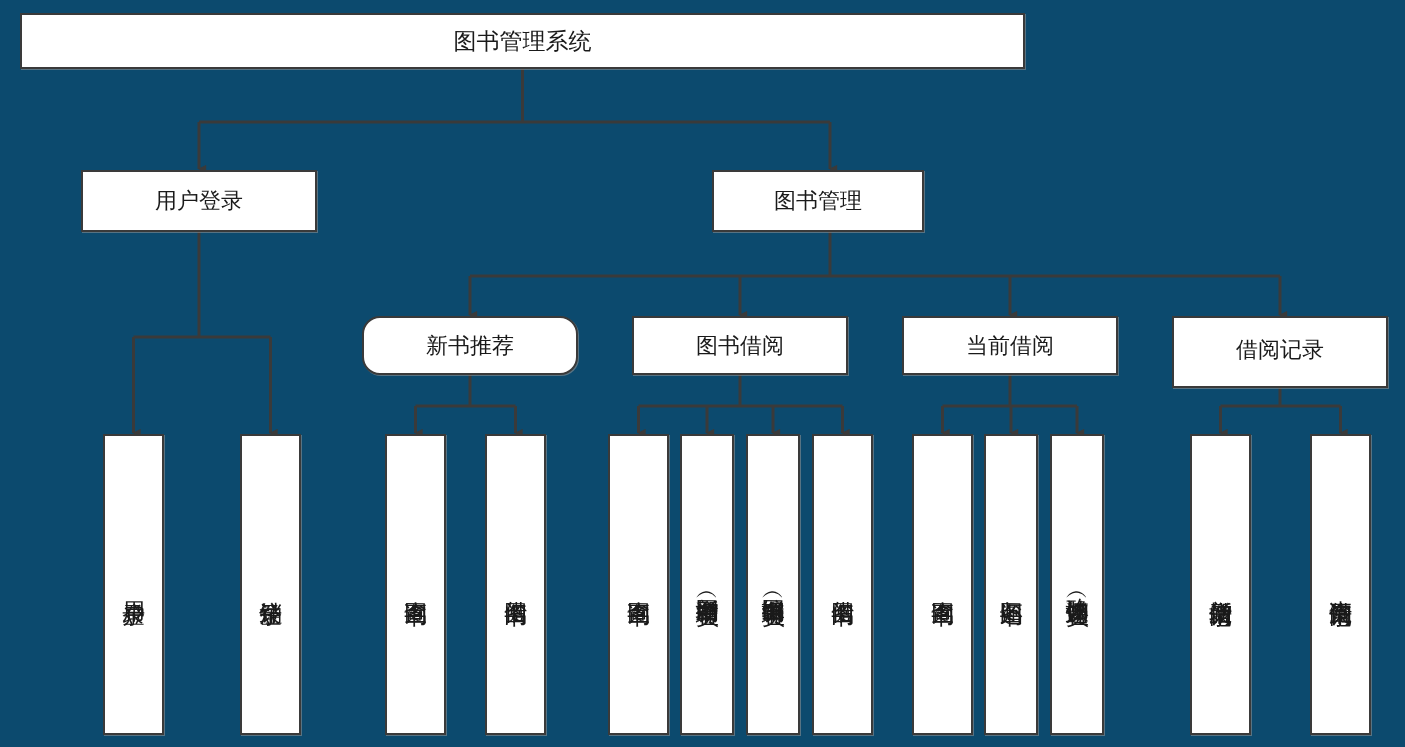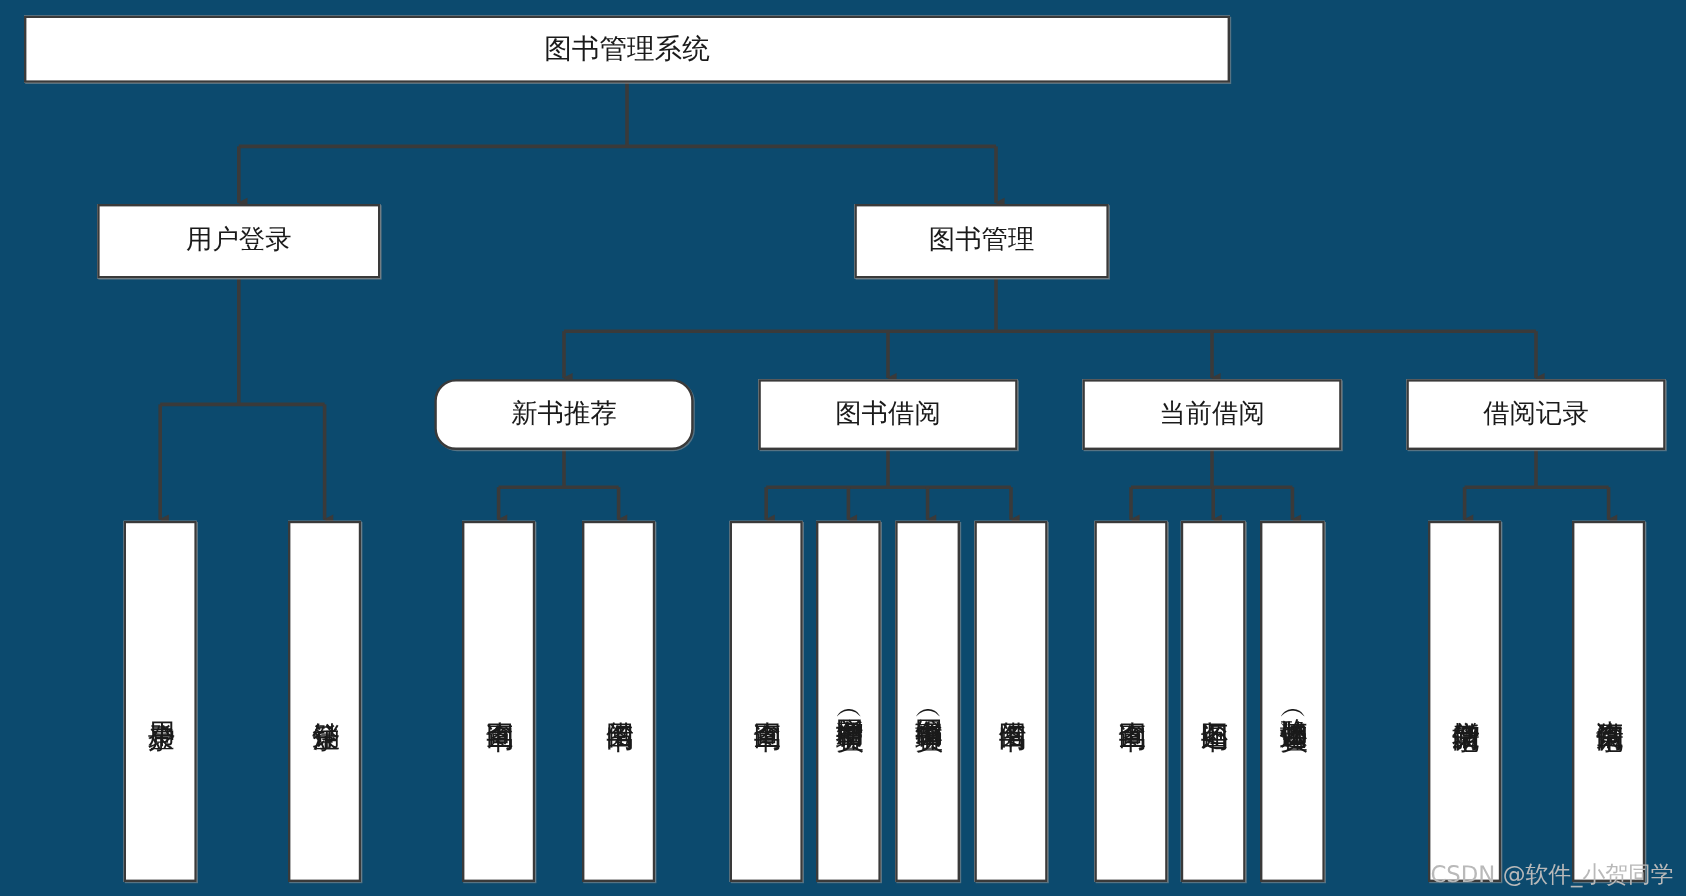--- a/index.html
+++ b/index.html
@@ -129,21 +129,21 @@
       </div>
       <div class="node level-2" style="left: 362px; top: 316px; width: 216px; height: 59px; border-radius: 18px;">
         <span class="node-label">新书推荐</span>
       </div>
       <div class="node level-2" style="left: 632px; top: 316px; width: 216px; height: 59px;">
         <span class="node-label">图书借阅</span>
       </div>
       <div class="node level-2" style="left: 902px; top: 316px; width: 216px; height: 59px;">
         <span class="node-label">当前借阅</span>
       </div>
-      <div class="node level-2" style="left: 1172px; top: 316px; width: 216px; height: 59px;">
+      <div class="node level-2" style="left: 1172px; top: 316px; width: 216px; height: 72px; font-family: Liberation Mono, monospace;">
         <span class="node-label">借阅记录</span>
       </div>
       <div class="node level-3 leaf" style="left: 103px; top: 434px; width: 61px; height: 301px;">
         <span class="node-label">用户登录</span>
       </div>
       <div class="node level-3 leaf" style="left: 240px; top: 434px; width: 61px; height: 301px;">
         <span class="node-label">注销登录</span>
       </div>
       <div class="node level-3 leaf" style="left: 385px; top: 434px; width: 61px; height: 301px;">
         <span class="node-label">查询图书</span>
@@ -173,15 +173,14 @@
         <span class="node-label">确认归还（管理员）</span>
       </div>
       <div class="node level-3 leaf tall" style="left: 1190px; top: 434px; width: 61px; height: 301px;">
         <span class="node-label">新增借阅记录</span>
       </div>
       <div class="node level-3 leaf tall" style="left: 1310px; top: 434px; width: 61px; height: 301px;">
         <span class="node-label">查询借阅记录</span>
       </div>
     </div>
 
-  <div id="watermark" style="left: 1192px; top: 716px;">CSDN @软件_小贺同学</div>
 
 </div>
 
 </body></html>

